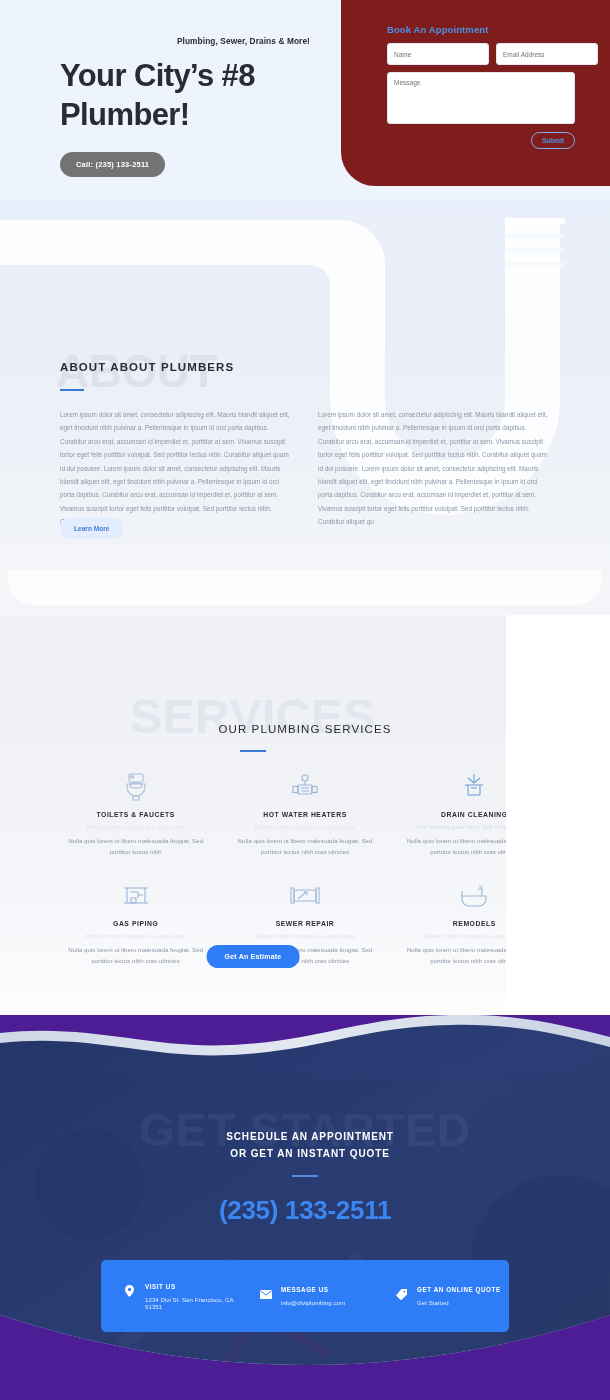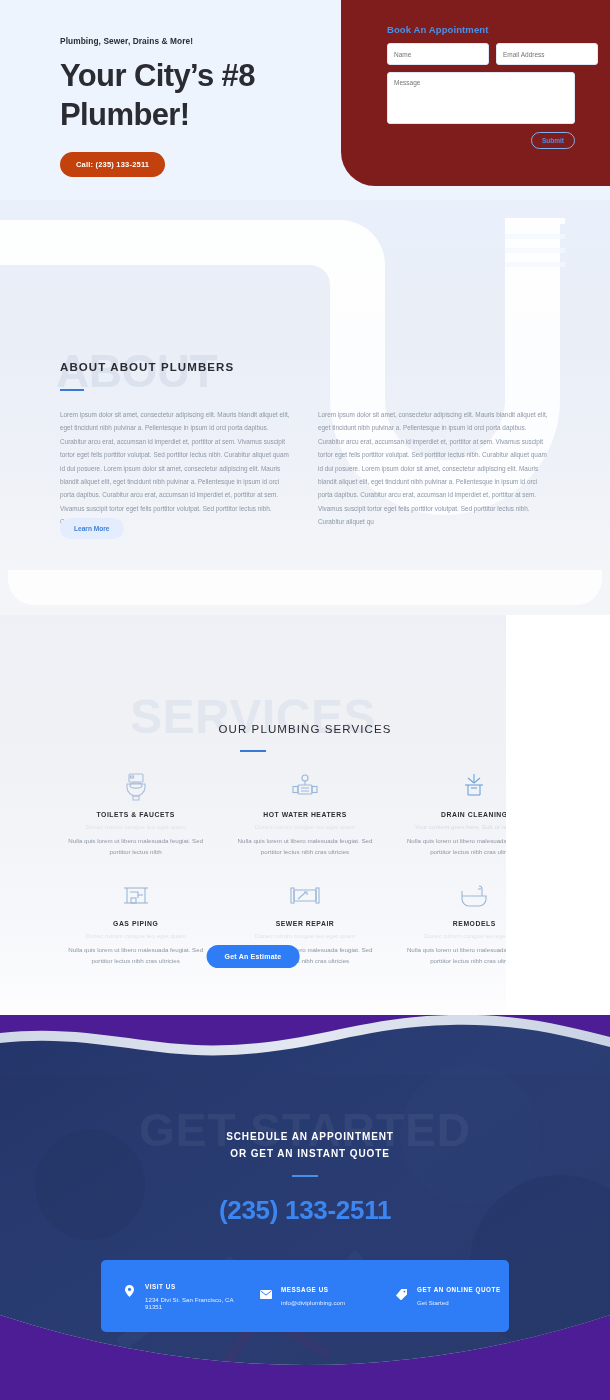--- a/index.html
+++ b/index.html
@@ -31,32 +31,33 @@
     position: absolute;
     left: 60px; top: 36px;
     width: 250px;
   }
   .hero-eyebrow {
     font-size: 8.3px;
     font-weight: bold;
     color: #2b2b32;
     letter-spacing: 0.1px;
     margin-bottom: 10px;
+    text-align: right;
   }
   .hero-title {
     font-size: 31px;
     line-height: 39px;
     font-weight: bold;
     color: #2b2b32;
     letter-spacing: -0.6px;
   }
   .hero-btn {
     display: inline-block;
     margin-top: 18px;
-    background: #c2410c;
+    background: #737373;
     color: #fff;
     font-size: 7.5px;
     font-weight: bold;
     padding: 8px 16px;
     border-radius: 20px;
     border: none;
     cursor: pointer;
     letter-spacing: 0.2px;
   }
 

